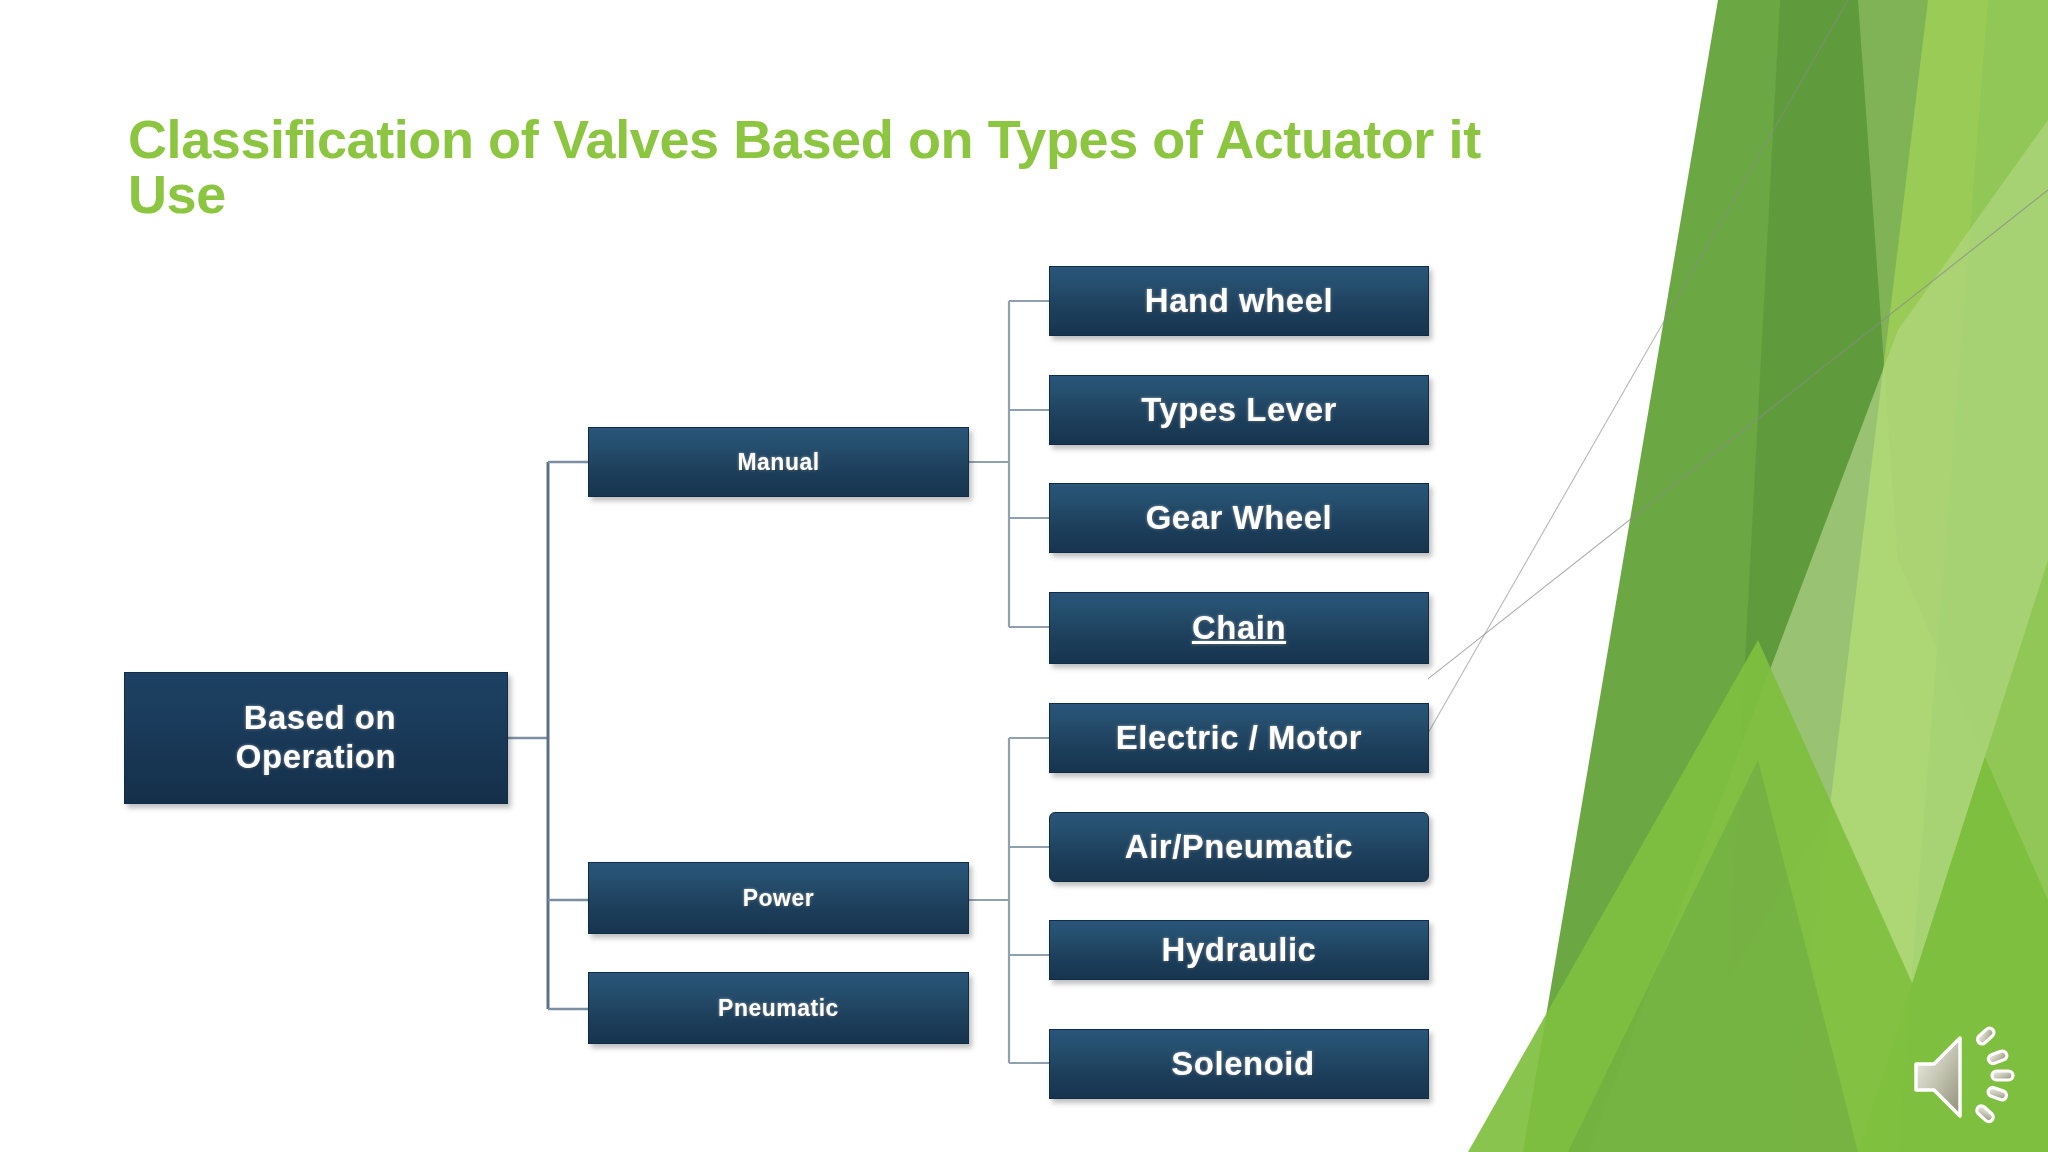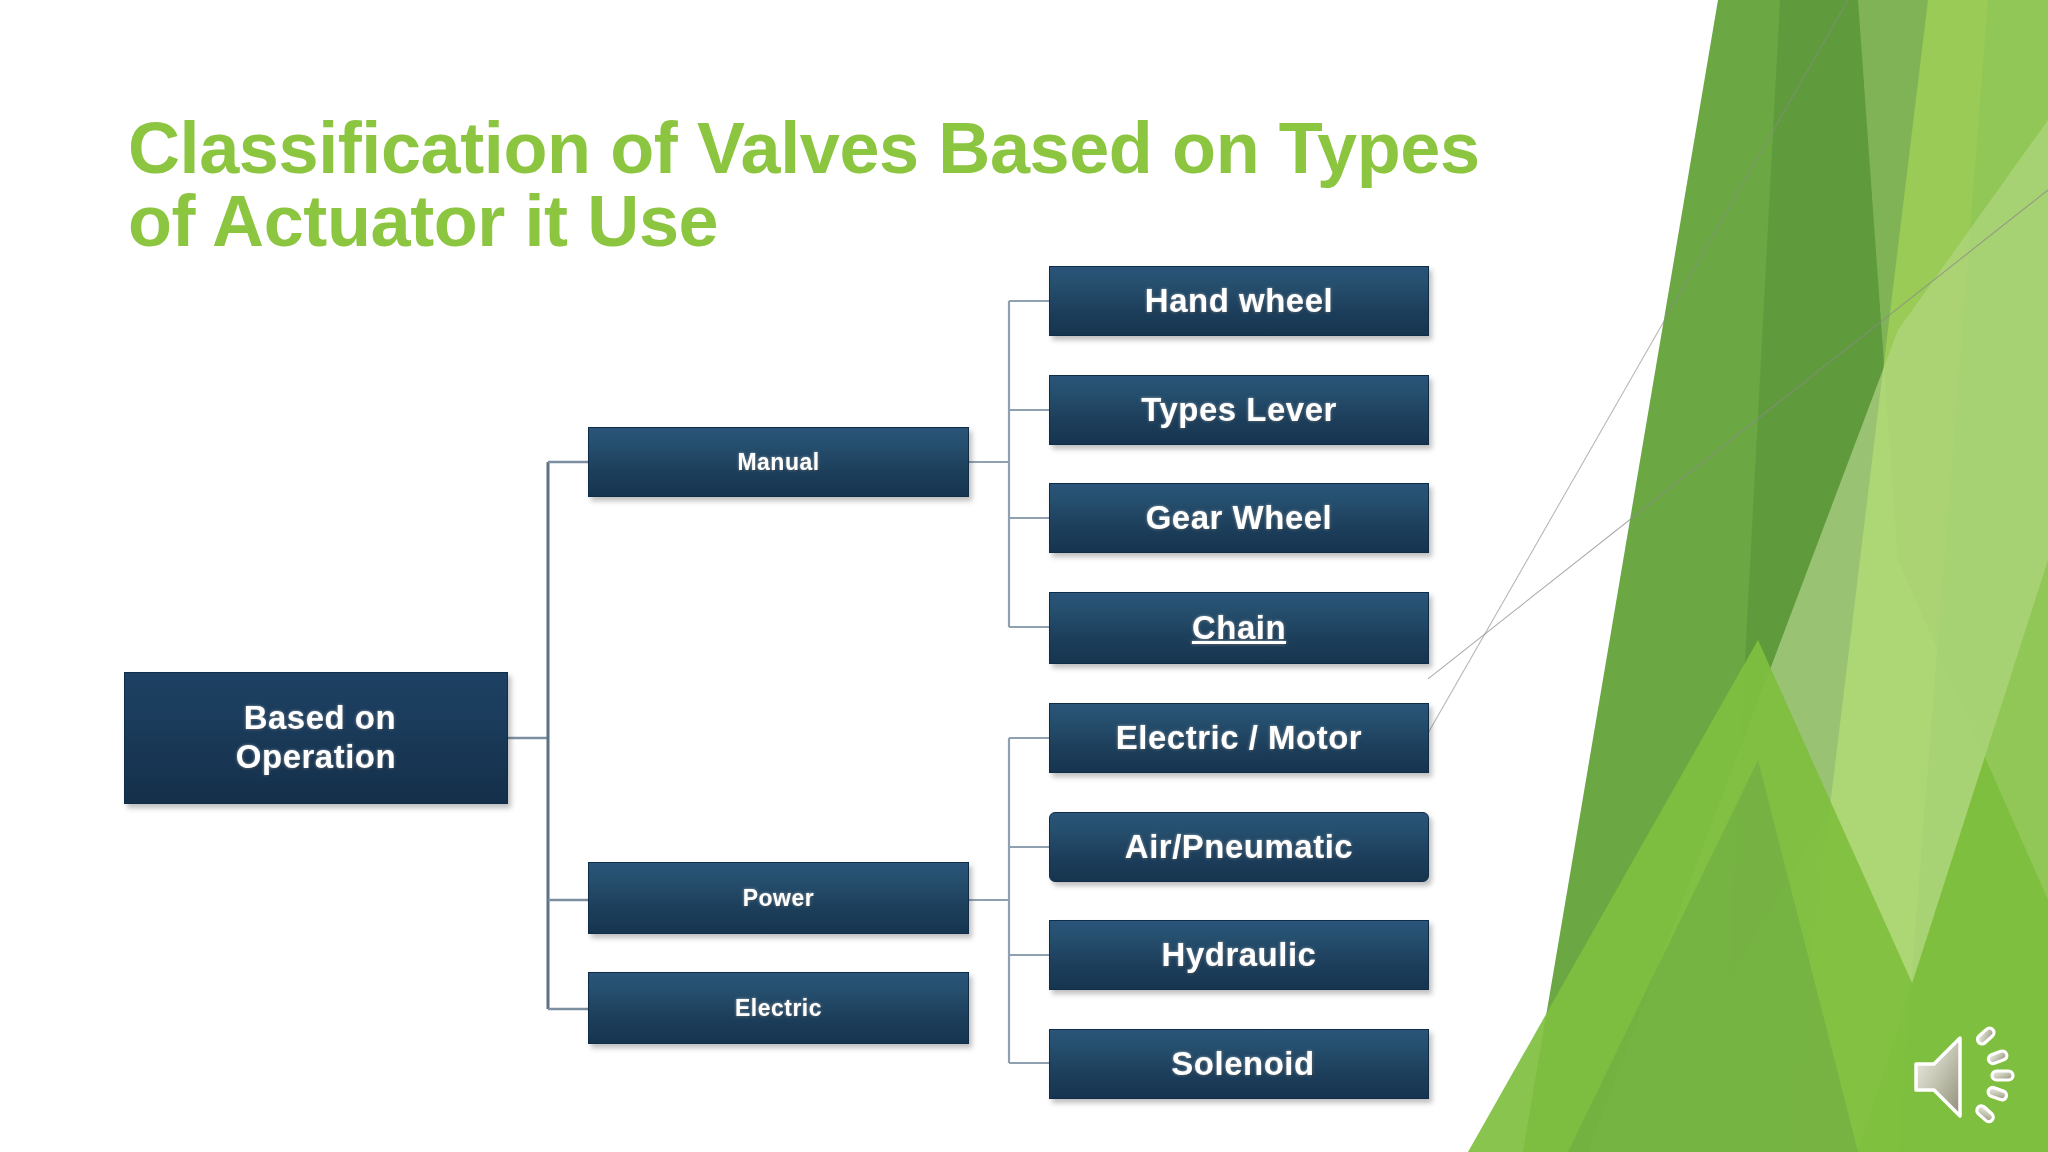--- a/index.html
+++ b/index.html
@@ -10,21 +10,21 @@
   }
   #slide{position:absolute;inset:0;overflow:hidden;background:#fff;}
 
   
   #deco{position:absolute;top:0;right:0;width:620px;height:1152px;overflow:hidden;pointer-events:none;}
   #deco svg{display:block;width:620px;height:1152px;}
 
   
   #title{
     position:absolute;left:128px;top:112px;width:1360px;
-    font-size:72px;line-height:1.02;font-weight:bold;
+    font-size:54px;line-height:1.02;font-weight:bold;
     letter-spacing:-0.4px;
     color:#8CC540;
     white-space:pre-line;
   }
 
   
   #chart{position:absolute;left:0;top:0;width:1560px;height:1152px;}
   #connectors{position:absolute;left:0;top:0;width:1560px;height:1152px;}
 
   .node{
@@ -118,30 +118,30 @@
         <path d="M1009,955 L1049,955"></path>
         <path d="M1009,1063 L1049,1063"></path>
       </g>
     </svg>
 
     <div class="node root rootfont" style="left:124px;top:672px;width:384px;height:132px;">Based on
 Operation</div>
 
     <div class="node lvl1" style="left:588px;top:427px;width:381px;height:70px;">Manual</div>
     <div class="node lvl1" style="left:588px;top:862px;width:381px;height:72px;">Power</div>
-    <div class="node lvl1" style="left:588px;top:972px;width:381px;height:72px;">Electric</div>
+    <div class="node lvl1" style="left:588px;top:972px;width:381px;height:72px;">Pneumatic</div>
 
     <div class="node lvl2" style="left:1049px;top:266px;width:380px;height:70px;">Hand wheel</div>
     <div class="node lvl2" style="left:1049px;top:375px;width:380px;height:70px;">Types Lever</div>
     <div class="node lvl2" style="left:1049px;top:483px;width:380px;height:70px;">Gear Wheel</div>
     <div class="node lvl2" style="left:1049px;top:592px;width:380px;height:72px;text-decoration:underline;">Chain</div>
 
     <div class="node lvl2" style="left:1049px;top:703px;width:380px;height:70px;">Electric / Motor</div>
     <div class="node lvl2" style="left:1049px;top:812px;width:380px;height:70px;border-radius:6px;">Air/Pneumatic</div>
-    <div class="node lvl2" style="left:1049px;top:920px;width:380px;height:70px;">Hydraulic</div>
+    <div class="node lvl2" style="left:1049px;top:920px;width:380px;height:60px;">Hydraulic</div>
     <div class="node lvl2" style="left:1049px;top:1029px;width:380px;height:70px;padding-left:8px;">Solenoid</div>
   </div>
 
   <div id="speaker">
     <svg viewBox="0 0 120 110">
       <defs>
         <linearGradient id="spkg" x1="0" y1="0" x2="1" y2="1">
           <stop offset="0%" stop-color="#f2f2ee"></stop>
           <stop offset="45%" stop-color="#c9cab8"></stop>
           <stop offset="100%" stop-color="#8f8f78"></stop>

